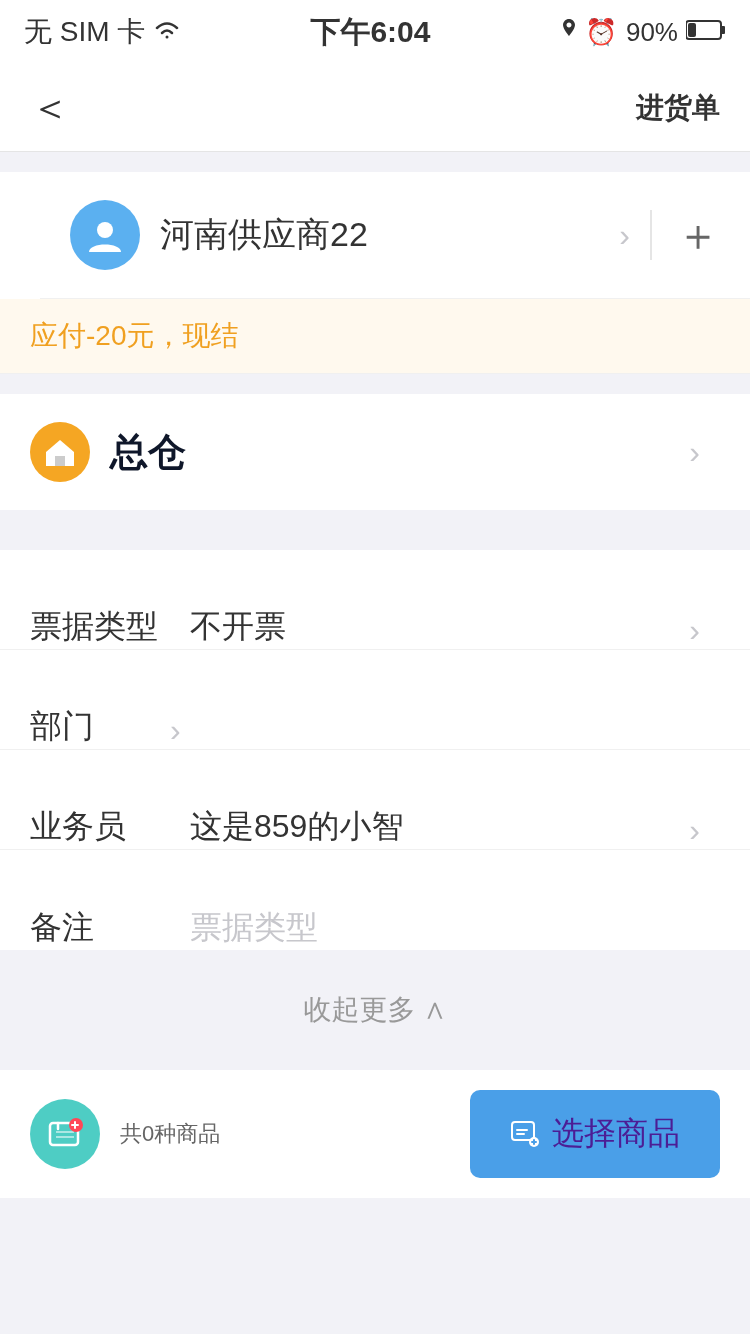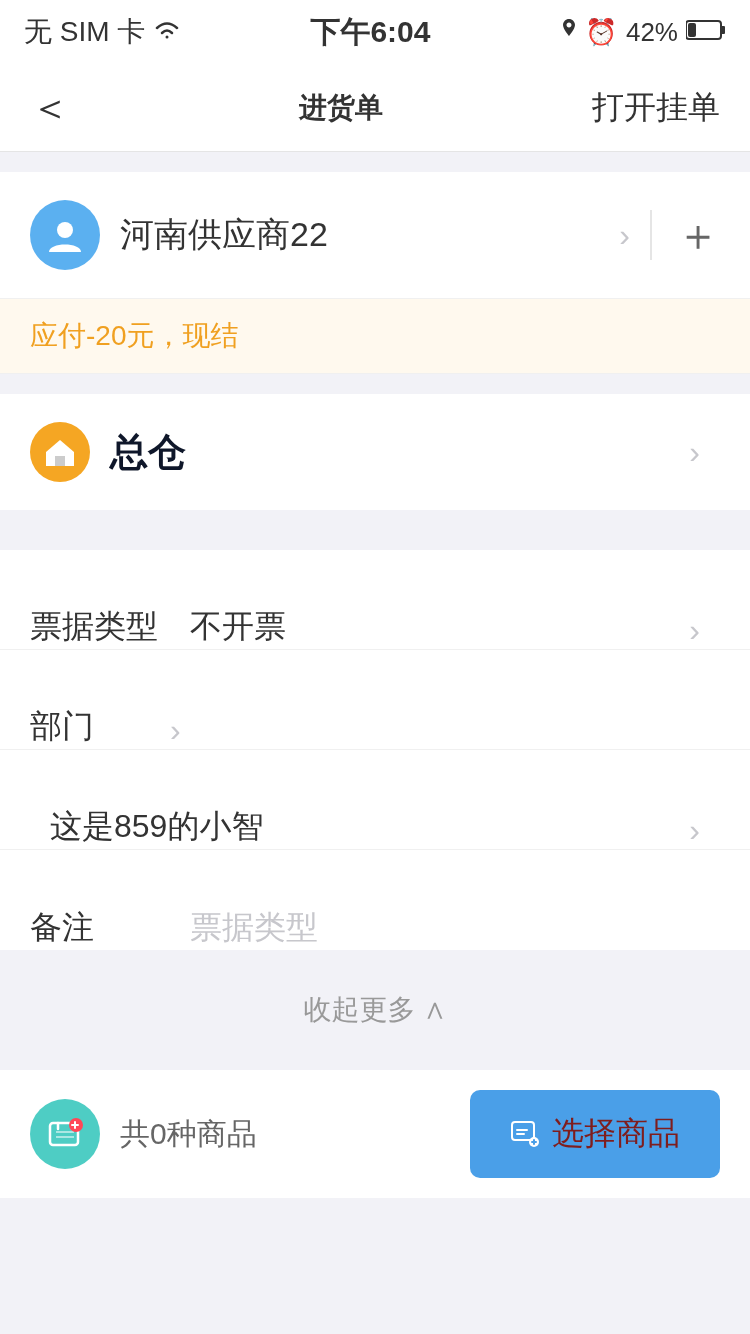--- a/index.html
+++ b/index.html
@@ -81,20 +81,21 @@
       margin-bottom: 0;
     }
 
     
     .supplier-row {
       display: flex;
       align-items: center;
       padding: 28px 30px;
       background: #fff;
       border-bottom: 1px solid #f0f0f0;
+      margin-left: 40px;
     }
     .supplier-avatar {
       width: 70px;
       height: 70px;
       border-radius: 50%;
       background: #5bb0f0;
       display: flex;
       align-items: center;
       justify-content: center;
       margin-right: 20px;
@@ -220,26 +221,26 @@
       height: 70px;
       border-radius: 50%;
       background: #4ecdc4;
       display: flex;
       align-items: center;
       justify-content: center;
       margin-right: 20px;
     }
     .item-count {
       flex: 1;
-      font-size: 30px;
+      font-size: 22px;
       color: #666;
     }
     .select-btn {
       background: #4a9fe8;
-      color: #7f1d1d;
+      color: #4c1d95;
       border: none;
       border-radius: 10px;
       padding: 22px 40px;
       font-size: 32px;
       display: flex;
       align-items: center;
       gap: 12px;
       cursor: pointer;
     }
 
@@ -266,35 +267,34 @@
       </span>
     </div>
     <div class="status-bar-center">下午6:04</div>
     <div class="status-bar-right">
       <span>
         <svg width="18" height="22" viewBox="0 0 18 22" fill="#333">
             <path d="M9 0C5.7 0 3 2.7 3 6c0 4 6 11 6 11s6-7 6-11c0-3.3-2.7-6-6-6zm0 8.5c-1.4 0-2.5-1.1-2.5-2.5S7.6 3.5 9 3.5s2.5 1.1 2.5 2.5S10.4 8.5 9 8.5z"></path>
           </svg>
       </span>
       <span>⏰</span>
-      <span>42%</span>
+      <span>90%</span>
       <span>
         <svg width="40" height="22" viewBox="0 0 40 22">
           <rect x="0" y="2" width="35" height="18" rx="3" stroke="#333" stroke-width="2" fill="none"></rect>
           <rect x="35" y="7" width="4" height="8" rx="1" fill="#333"></rect>
           <rect x="2" y="4" width="8" height="14" rx="2" fill="#333"></rect>
         </svg>
       </span>
     </div>
   </div>
 
   <div class="nav-bar">
     <span class="nav-back">＜</span>
     <span class="nav-title">进货单</span>
-    <span class="nav-action">打开挂单</span>
   </div>
 
   <div class="section-gap"></div>
 
   <div class="card-section">
     <div class="supplier-row">
       <div class="supplier-avatar">
         <svg viewBox="0 0 42 42" fill="white">
           <circle cx="21" cy="16" r="8"></circle>
           <path d="M5 38 C5 28 37 28 37 38"></path>
@@ -335,20 +335,21 @@
       <span class="form-value">不开票</span>
       <span class="chevron-right">›</span>
     </div>
 
     <div class="form-row">
       <span class="form-label">部门</span>
       <span class="chevron-right">›</span>
     </div>
 
     <div class="form-row">
+      <span class="form-label">业务员</span>
       <span class="form-value">这是859的小智</span>
       <span class="chevron-right">›</span>
     </div>
 
     <div class="form-row">
       <span class="form-label">备注</span>
       <span class="form-value placeholder">票据类型</span>
     </div>
 
   </div>

